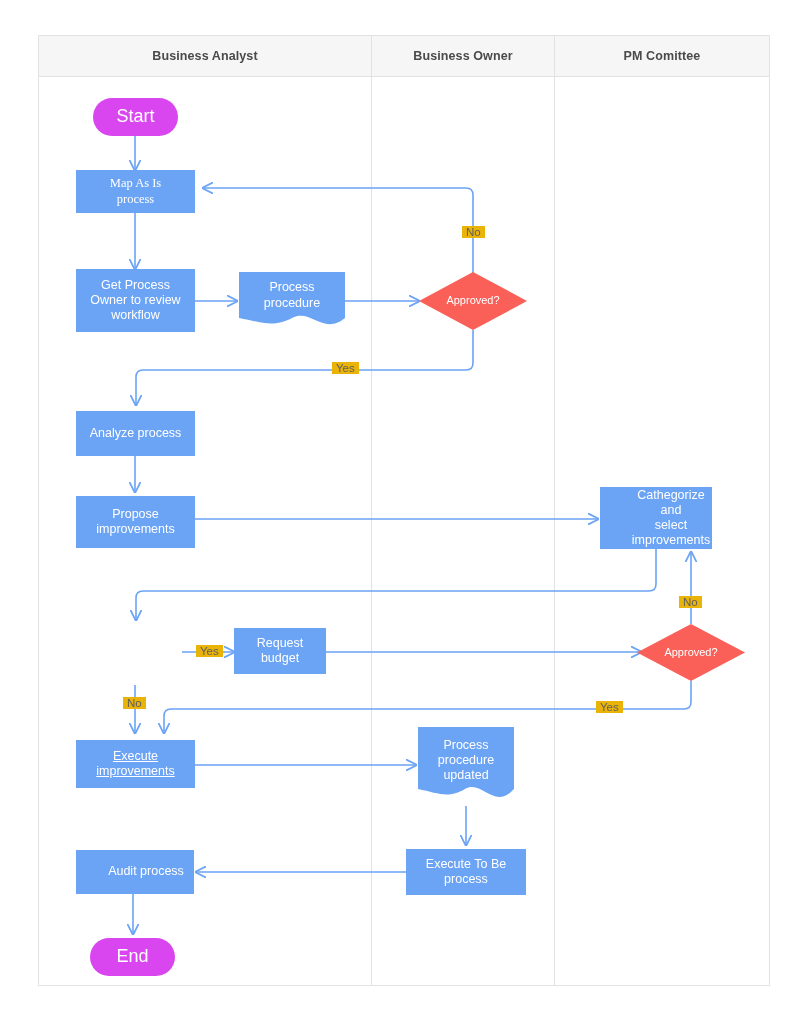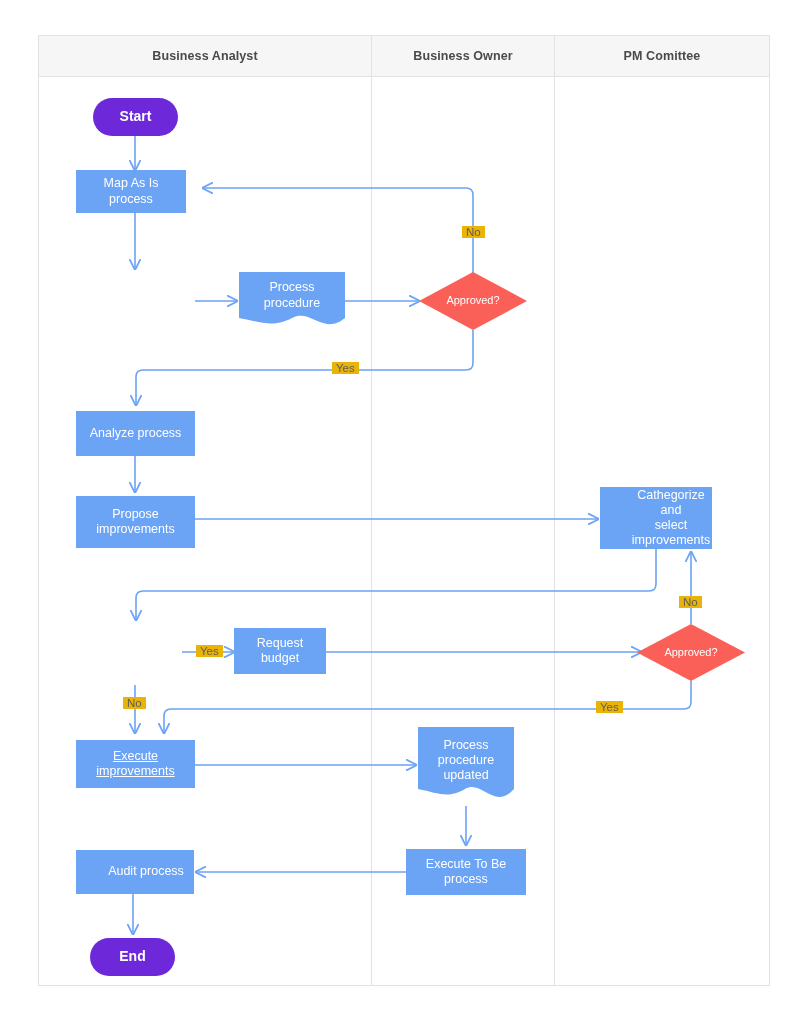--- a/index.html
+++ b/index.html
@@ -30,21 +30,21 @@
   .lane-div{position:absolute;top:35px;width:1px;height:951px;background:#e2e2e2;}
 
   
   #edges{position:absolute;left:0;top:0;width:809px;height:1024px;overflow:visible;}
   .edge{fill:none;stroke:#6ba3f5;stroke-width:1.6px;}
 
   
   .node{position:absolute;box-sizing:border-box;display:flex;align-items:center;
         justify-content:center;text-align:center;color:#ffffff;line-height:1.22;}
   .proc{background:#6ba3f5;font-size:12.5px;padding:2px 6px;}
-  .term{background:#6d28d9;border-radius:24px;font-size:14px;font-weight:bold;}
+  .term{background:#d946ef;border-radius:24px;font-size:18px;}
   .diamond{background:transparent;font-size:11px;}
   .diamond .dshape{position:absolute;left:0;top:0;width:100%;height:100%;}
   .diamond .dlabel{position:relative;z-index:2;width:100%;}
   .doc{background:transparent;font-size:12.5px;}
   .doc .docshape{position:absolute;left:0;top:0;width:100%;height:100%;}
   .doc .doclabel{position:relative;z-index:2;width:100%;padding-bottom:12px;}
 
   
   .elabel{
     position:absolute;font-size:11.5px;color:#5e5e5e;background:#eab308;
@@ -113,27 +113,34 @@
 
     <path class="edge" d="M406,872 L196,872" marker-end="url(#ah)"></path>
 
     <path class="edge" d="M133,894 L133,934" marker-end="url(#ah)"></path>
   </svg>
 
   <div class="node term" style="left:93px;top:98px;width:85px;height:38px;">
     <span>Start</span>
   </div>
 
-  <div class="node proc" style="left:76px;top:170px;width:110px;height:43px;">
+  <div class="node proc" style="left:76px;top:170px;width:119px;height:43px;font-family:Liberation Serif, serif;">
     <span class="ml">
         <div>Map As Is</div>
         <div>process</div>
       </span>
   </div>
 
+  <div class="node proc" style="left:76px;top:269px;width:119px;height:63px;">
+    <span class="ml">
+        <div>Get Process</div>
+        <div>Owner to review</div>
+        <div>workflow</div>
+      </span>
+  </div>
 
   <div class="node doc" style="left:239px;top:272px;width:106px;height:59px;">
     <svg class="docshape" viewBox="0 0 106 59" preserveAspectRatio="none">
       <path d="M0,0 H106 V46 C84,64 72,36 53,46 C34,56 22,50 0,46 Z" fill="#6ba3f5"></path>
     </svg>
     <span class="doclabel ml">
         <div>Process</div>
         <div>procedure</div>
       </span>
   </div>

